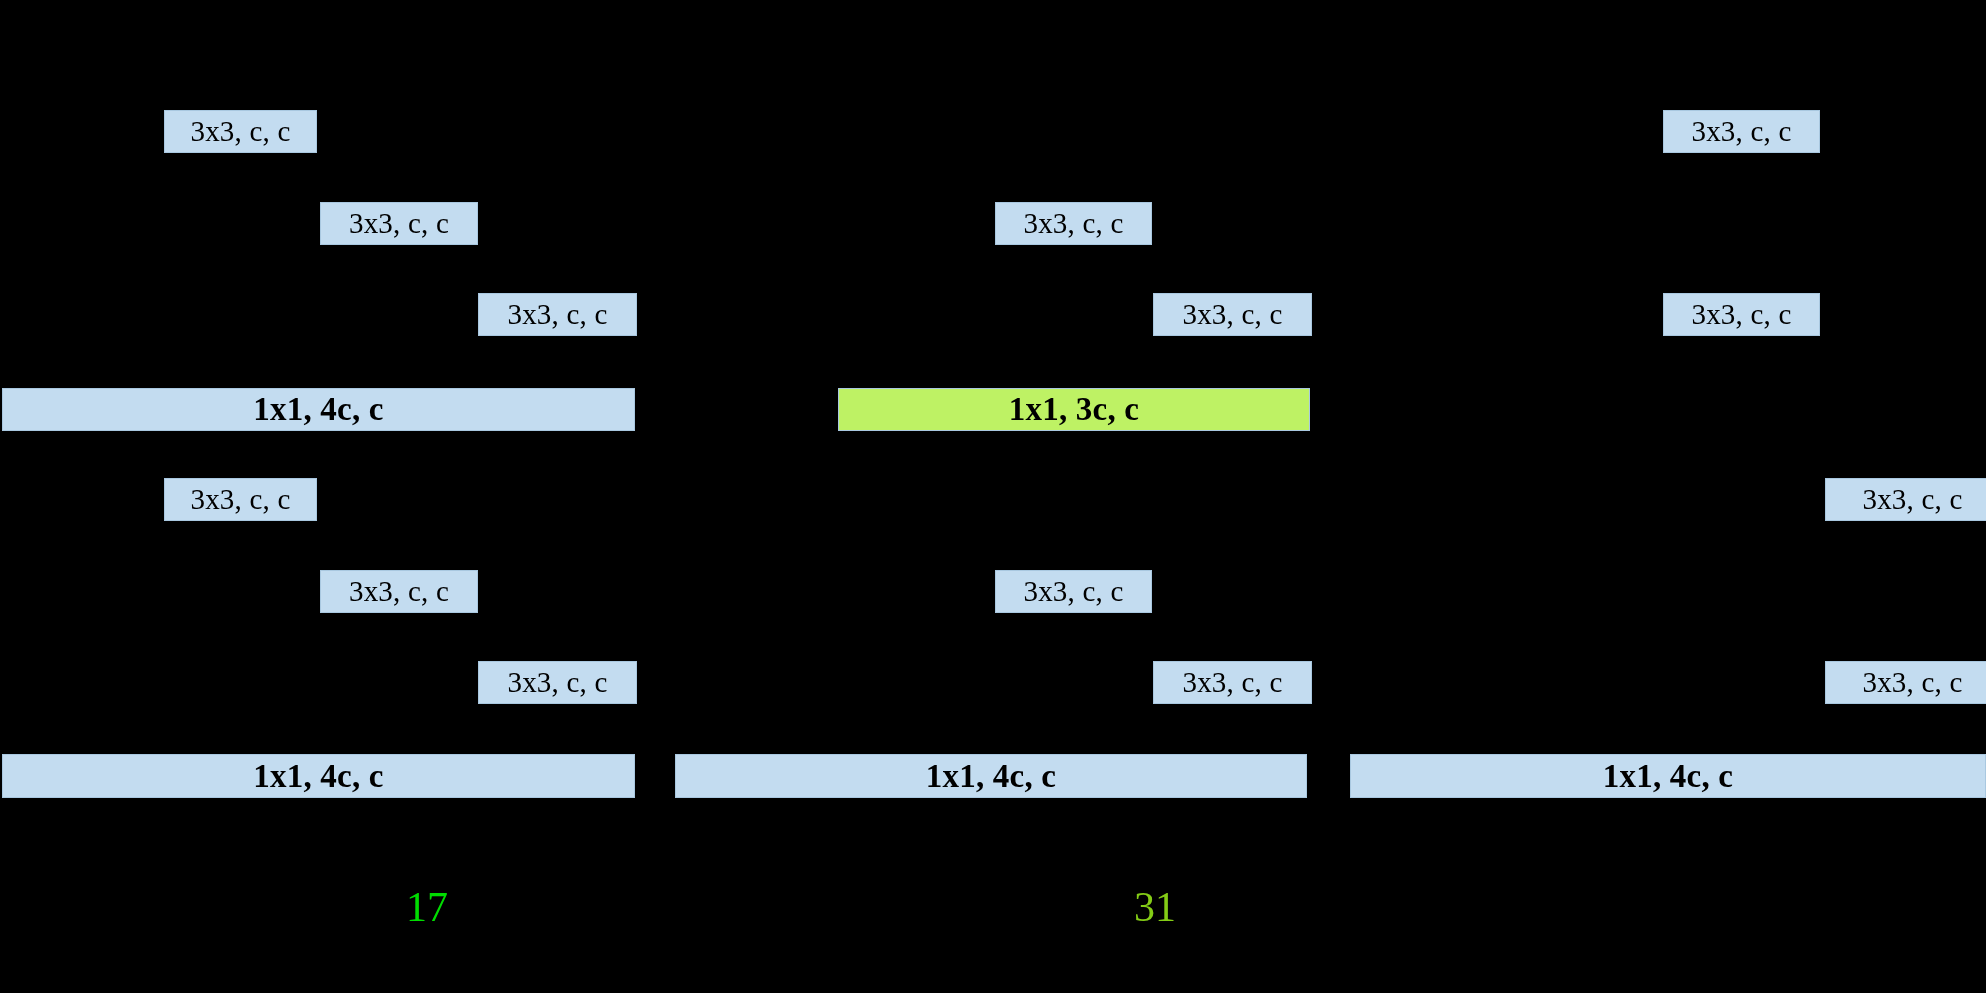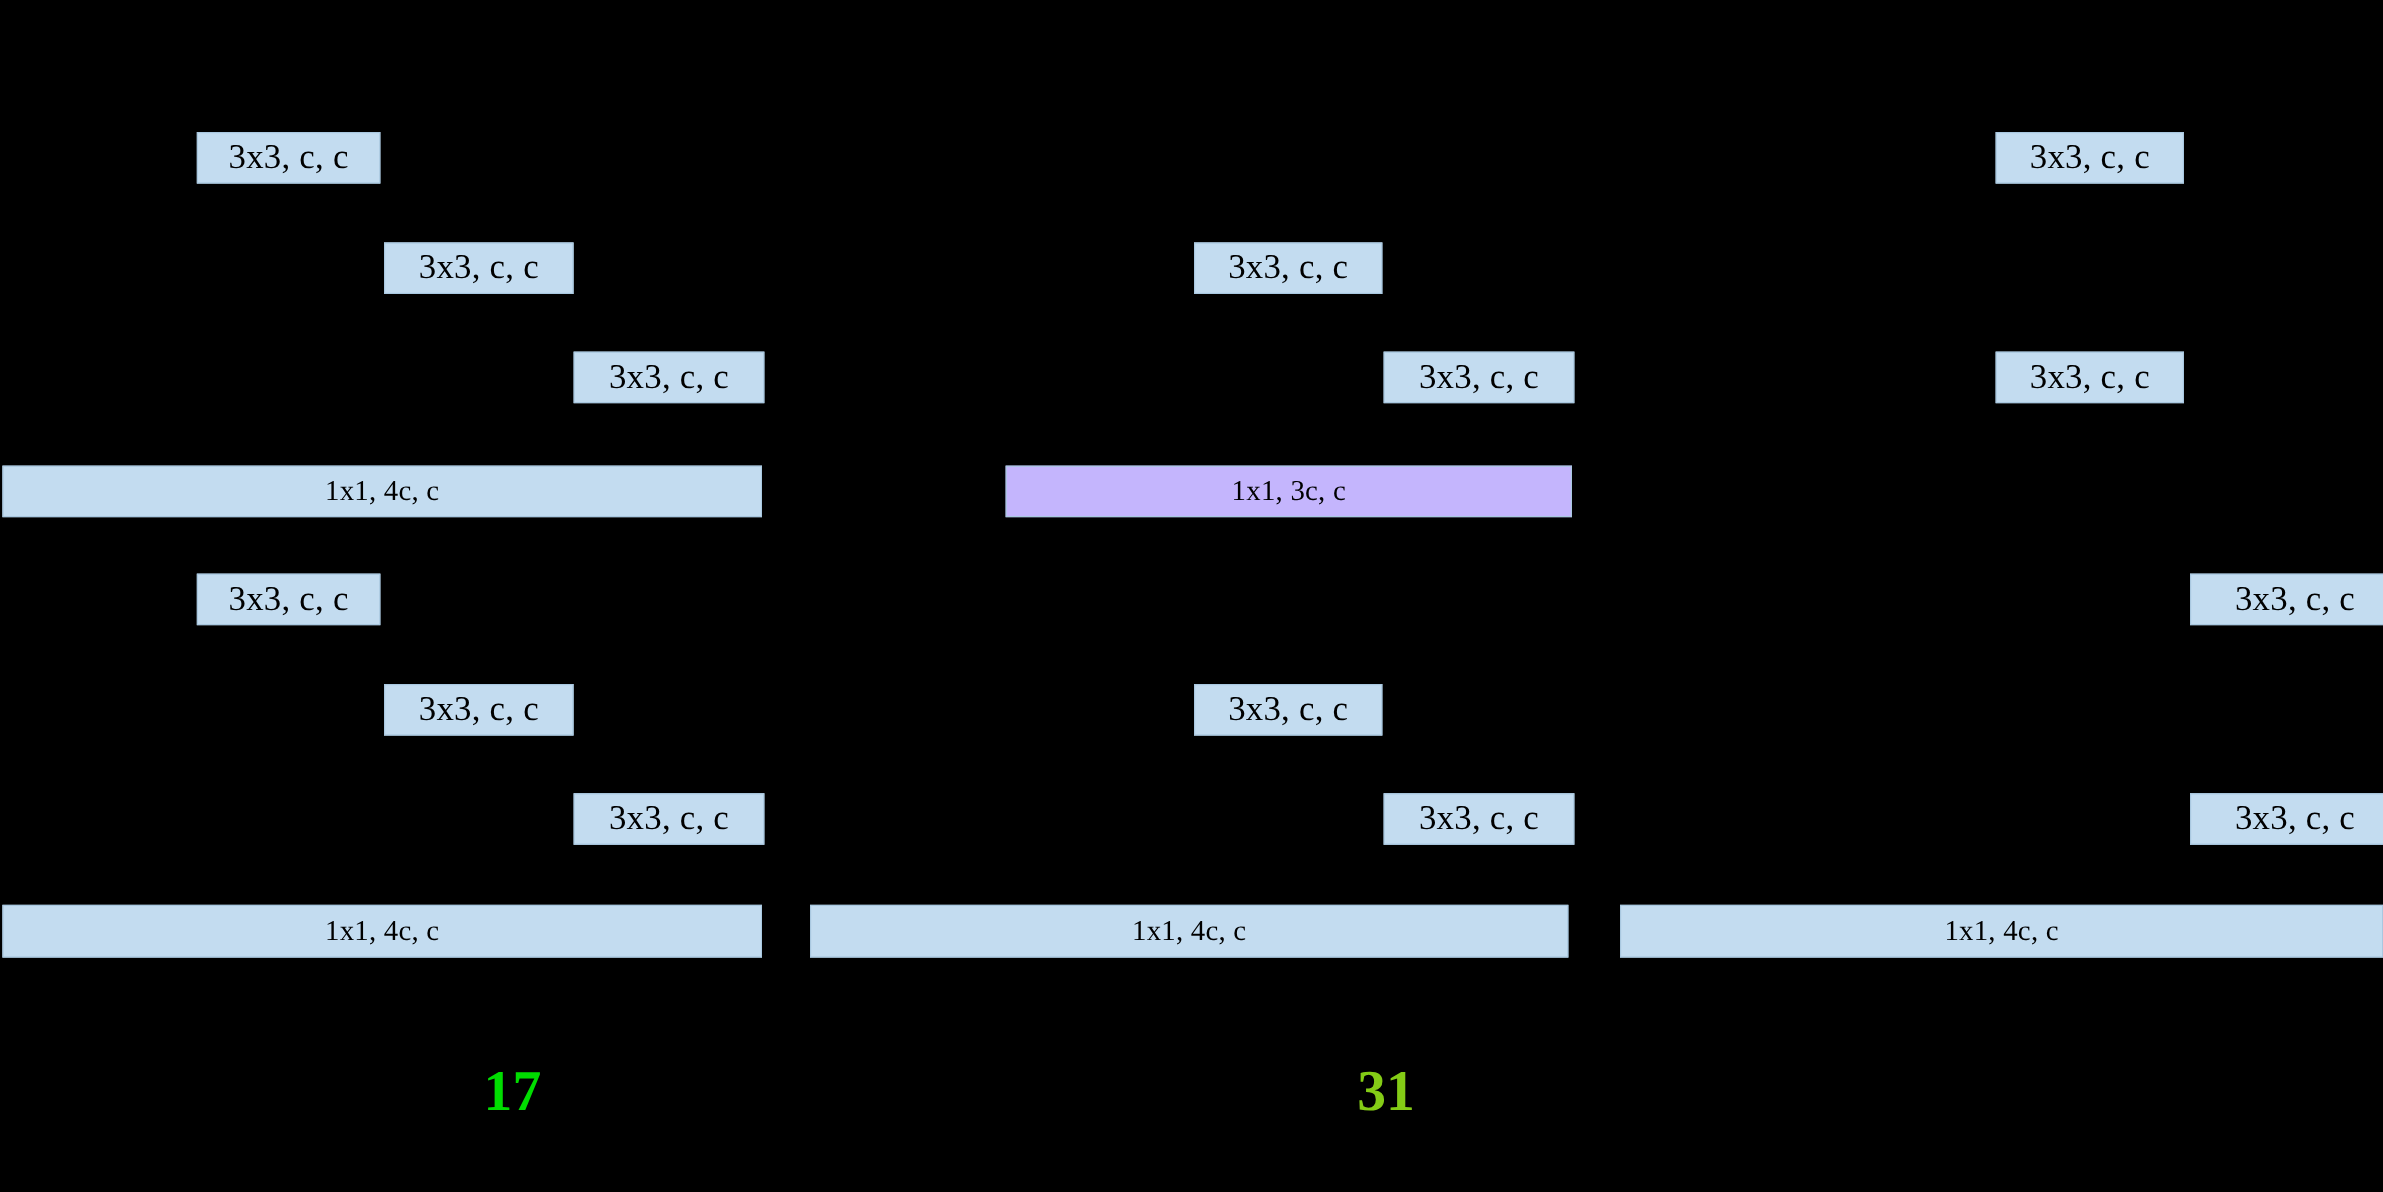--- a/index.html
+++ b/index.html
@@ -23,27 +23,28 @@
     color: #000000;
     display: flex;
     align-items: center;
     justify-content: center;
     font-size: 29px;
     line-height: 1;
     letter-spacing: 0.2px;
     white-space: nowrap;
   }
   .node.wide {
-    font-size: 24px;
+    font-size: 33px;
+    font-weight: bold;
   }
   .count {
     position: absolute;
     color: #00dd00;
-    font-size: 48px;
-    font-weight: bold;
+    font-size: 42px;
+    font-weight: normal;
     line-height: 1;
     white-space: nowrap;
     text-align: center;
     transform: translateX(-50%);
   }
 </style>
 </head>
 <body>
 
 <div id="canvas">
@@ -54,21 +55,21 @@
       <div class="node wide" style="left: 2px; top: 388px; width: 633px; height: 43px; background: rgb(195, 220, 240); border-color: rgb(169, 200, 224); color: rgb(0, 0, 0);">1x1, 4c, c</div>
       <div class="node" style="left: 164px; top: 478px; width: 153px; height: 43px; background: rgb(195, 220, 240); border-color: rgb(169, 200, 224); color: rgb(0, 0, 0);">3x3, c, c</div>
       <div class="node" style="left: 320px; top: 570px; width: 158px; height: 43px; background: rgb(195, 220, 240); border-color: rgb(169, 200, 224); color: rgb(0, 0, 0);">3x3, c, c</div>
       <div class="node" style="left: 478px; top: 661px; width: 159px; height: 43px; background: rgb(195, 220, 240); border-color: rgb(169, 200, 224); color: rgb(0, 0, 0);">3x3, c, c</div>
       <div class="node wide" style="left: 2px; top: 754px; width: 633px; height: 44px; background: rgb(195, 220, 240); border-color: rgb(169, 200, 224); color: rgb(0, 0, 0);">1x1, 4c, c</div>
       <div class="count" style="left: 427px; top: 886px; color: rgb(0, 221, 0);">17</div>
     </div>
     <div style="position: absolute; left: 0px; top: 0px; width: 100%; height: 100%;">
       <div class="node" style="left: 995px; top: 202px; width: 157px; height: 43px; background: rgb(195, 220, 240); border-color: rgb(169, 200, 224); color: rgb(0, 0, 0);">3x3, c, c</div>
       <div class="node" style="left: 1153px; top: 293px; width: 159px; height: 43px; background: rgb(195, 220, 240); border-color: rgb(169, 200, 224); color: rgb(0, 0, 0);">3x3, c, c</div>
-      <div class="node wide" style="left: 838px; top: 388px; width: 472px; height: 43px; background: #c4b5fd; border-color: rgb(169, 200, 224); color: rgb(0, 0, 0);">1x1, 3c, c</div>
+      <div class="node wide" style="left: 838px; top: 388px; width: 472px; height: 43px; background: #bef264; border-color: rgb(169, 200, 224); color: rgb(0, 0, 0);">1x1, 3c, c</div>
       <div class="node" style="left: 995px; top: 570px; width: 157px; height: 43px; background: rgb(195, 220, 240); border-color: rgb(169, 200, 224); color: rgb(0, 0, 0);">3x3, c, c</div>
       <div class="node" style="left: 1153px; top: 661px; width: 159px; height: 43px; background: rgb(195, 220, 240); border-color: rgb(169, 200, 224); color: rgb(0, 0, 0);">3x3, c, c</div>
       <div class="node wide" style="left: 675px; top: 754px; width: 632px; height: 44px; background: rgb(195, 220, 240); border-color: rgb(169, 200, 224); color: rgb(0, 0, 0);">1x1, 4c, c</div>
       <div class="count" style="left: 1155px; top: 886px; color: #84cc16;">31</div>
     </div>
     <div style="position: absolute; left: 0px; top: 0px; width: 100%; height: 100%;">
       <div class="node" style="left: 1663px; top: 110px; width: 157px; height: 43px; background: rgb(195, 220, 240); border-color: rgb(169, 200, 224); color: rgb(0, 0, 0);">3x3, c, c</div>
       <div class="node" style="left: 1663px; top: 293px; width: 157px; height: 43px; background: rgb(195, 220, 240); border-color: rgb(169, 200, 224); color: rgb(0, 0, 0);">3x3, c, c</div>
       <div class="node" style="left: 1825px; top: 478px; width: 175px; height: 43px; background: rgb(195, 220, 240); border-color: rgb(169, 200, 224); color: rgb(0, 0, 0);">3x3, c, c</div>
       <div class="node" style="left: 1825px; top: 661px; width: 175px; height: 43px; background: rgb(195, 220, 240); border-color: rgb(169, 200, 224); color: rgb(0, 0, 0);">3x3, c, c</div>

